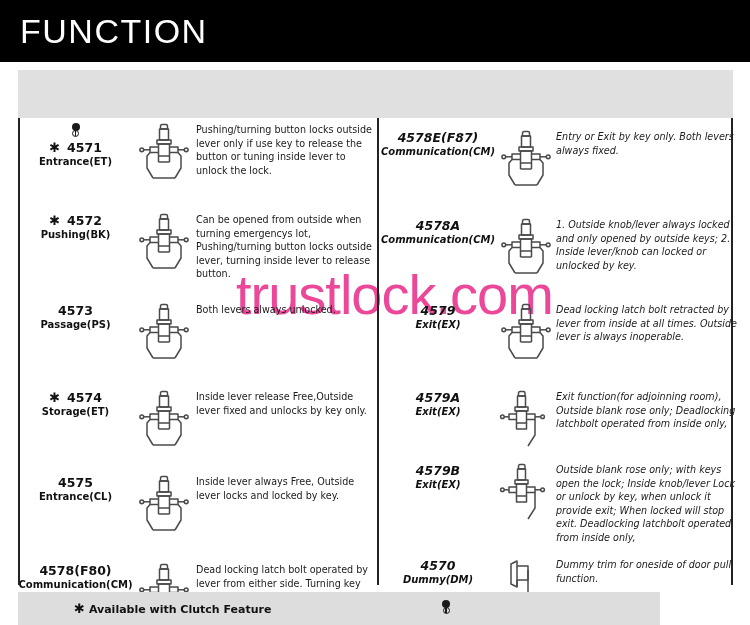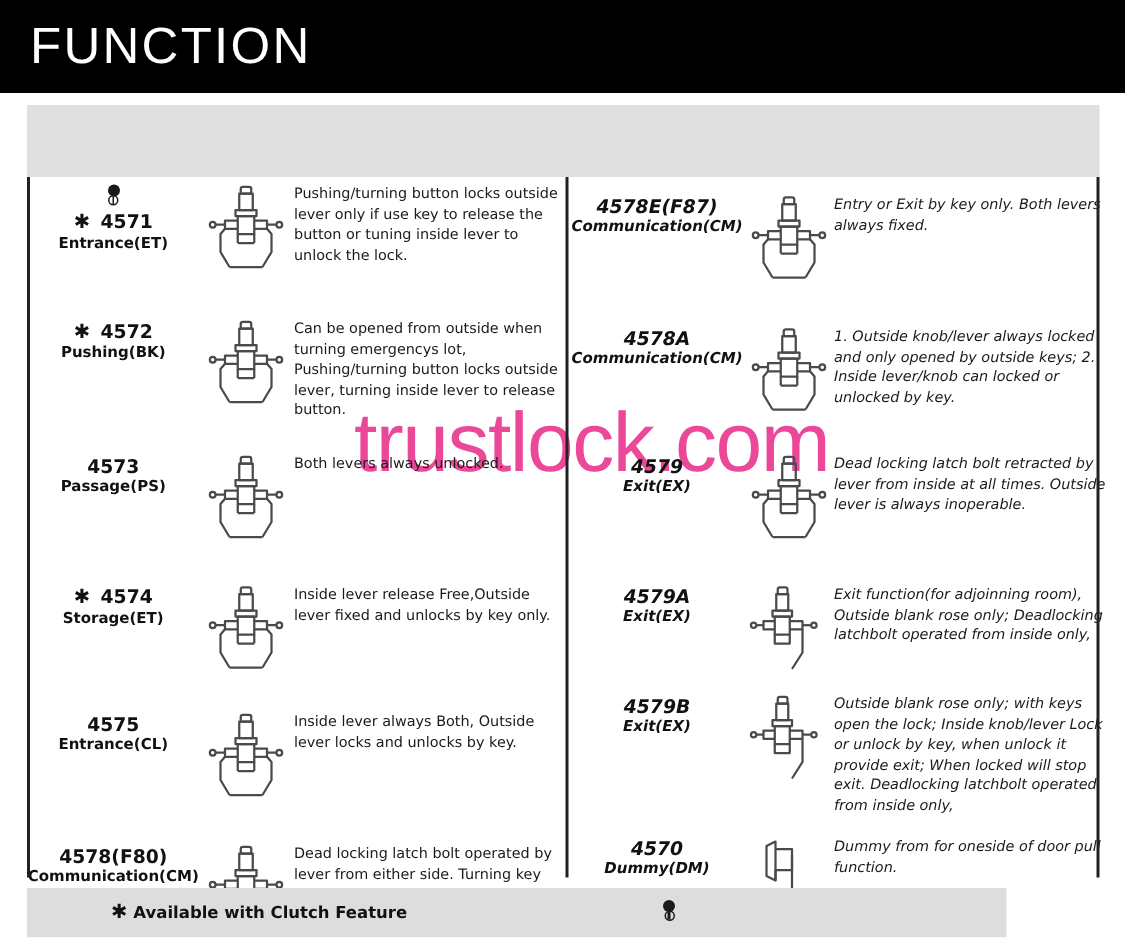--- a/index.html
+++ b/index.html
@@ -120,21 +120,20 @@
   }
   .col.right .cell-desc{width:186px;}
   .col.right .cell-model{width:120px;}
   .col.right .cell-img{left:112px;}
 
   
   .footband{
     position:absolute;left:18px;top:592px;width:642px;height:33px;
     background:#dddddd;
     z-index:10;
-    padding-left:11px;
   }
   .foot-item{
     position:absolute;
     font-family:"DejaVu Sans", sans-serif;
     font-weight:bold;font-size:11px;color:#111111;
     white-space:nowrap;
     line-height:33px;
   }
   .foot-star{font-size:13px;margin-right:4px;}
   .foot-cyl{
@@ -295,21 +294,21 @@
         <circle cx="8.8" cy="26.8" r="1.9"></circle>
         <path d="M45 26.8 L51.5 26.8"></path>
         <circle cx="53.2" cy="26.8" r="1.9"></circle>
         <path d="M17 29.5 L14 33 L14 45 L20 55"></path>
         <path d="M45 29.5 L48 33 L48 45 L42 55"></path>
         <path d="M20 55 L42 55"></path>
         <path d="M25.5 33 L25.5 39 M36.5 33 L36.5 39"></path>
         <path d="M25.5 39 L36.5 39"></path>
       </g>
     </svg></div>
-        <div class="cell-desc">Inside lever always Both, Outside lever locks and unlocks by key.</div>
+        <div class="cell-desc">Inside lever always Free, Outside lever locks and locked by key.</div>
       </div>
       <div class="row" style="top: 445px;">
         <div class="cell-model">
           <div class="m-num"><span>4578(F80)</span></div>
           <div class="m-fn">Communication(CM)</div>
         </div>
         <div class="cell-img"><svg width="62" height="62" viewBox="0 0 62 62">
       <g fill="none" stroke="#4a4a4a" stroke-width="1.5" stroke-linejoin="round">
         <path d="M27.5 6 L27.5 3 Q27.5 1.6 29 1.6 L33 1.6 Q34.5 1.6 34.5 3 L34.5 6 Z"></path>
         <rect x="26.5" y="6" width="9" height="11"></rect>
@@ -462,21 +461,21 @@
           <div class="m-fn">Dummy(DM)</div>
         </div>
         <div class="cell-img"><svg width="46" height="56" viewBox="0 0 46 56">
     <g fill="none" stroke="#4a4a4a" stroke-width="1.5" stroke-linejoin="round">
       <path d="M8 6 L8 26 L14 29 L14 3 Z"></path>
       <path d="M14 8 L25 8 L25 22 L14 22"></path>
       <path d="M25 12 L25 38 L17 50"></path>
       <path d="M14 29 L14 22"></path>
     </g>
   </svg></div>
-        <div class="cell-desc">Dummy from for oneside of door pull function.</div>
+        <div class="cell-desc">Dummy trim for oneside of door pull function.</div>
       </div>
     </div>
 </div>
 
 <div class="footband">
   <div class="foot-item" style="left:56px;top:0;">
     <span class="foot-star">✱</span><span>Available with Clutch Feature</span>
   </div>
   <div class="foot-cyl" style="left:422px;">
     <div class="cylicon" style="width:12px;height:16px;">

